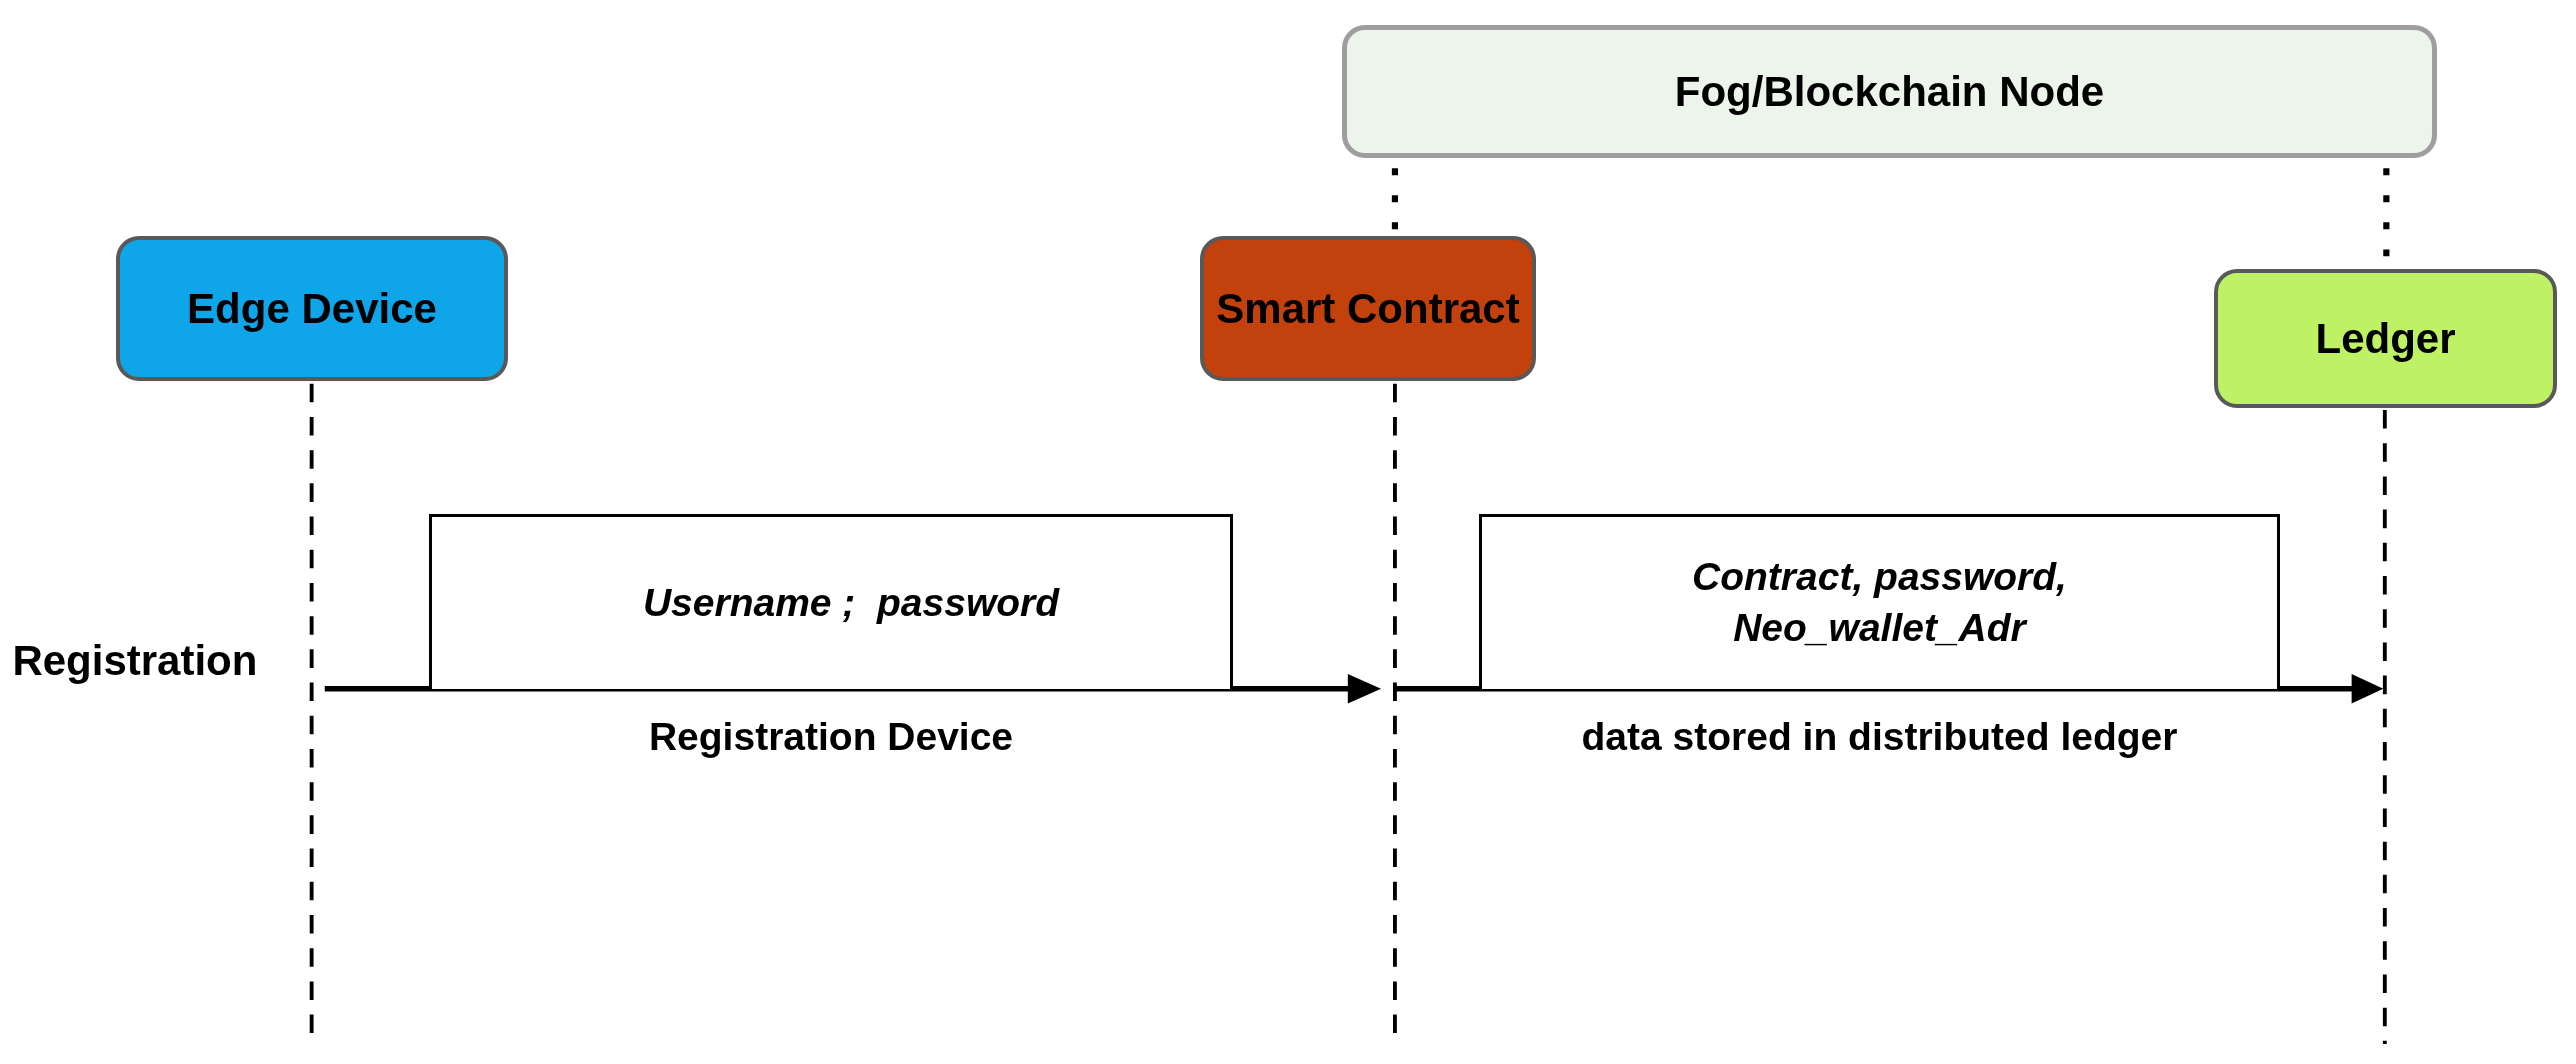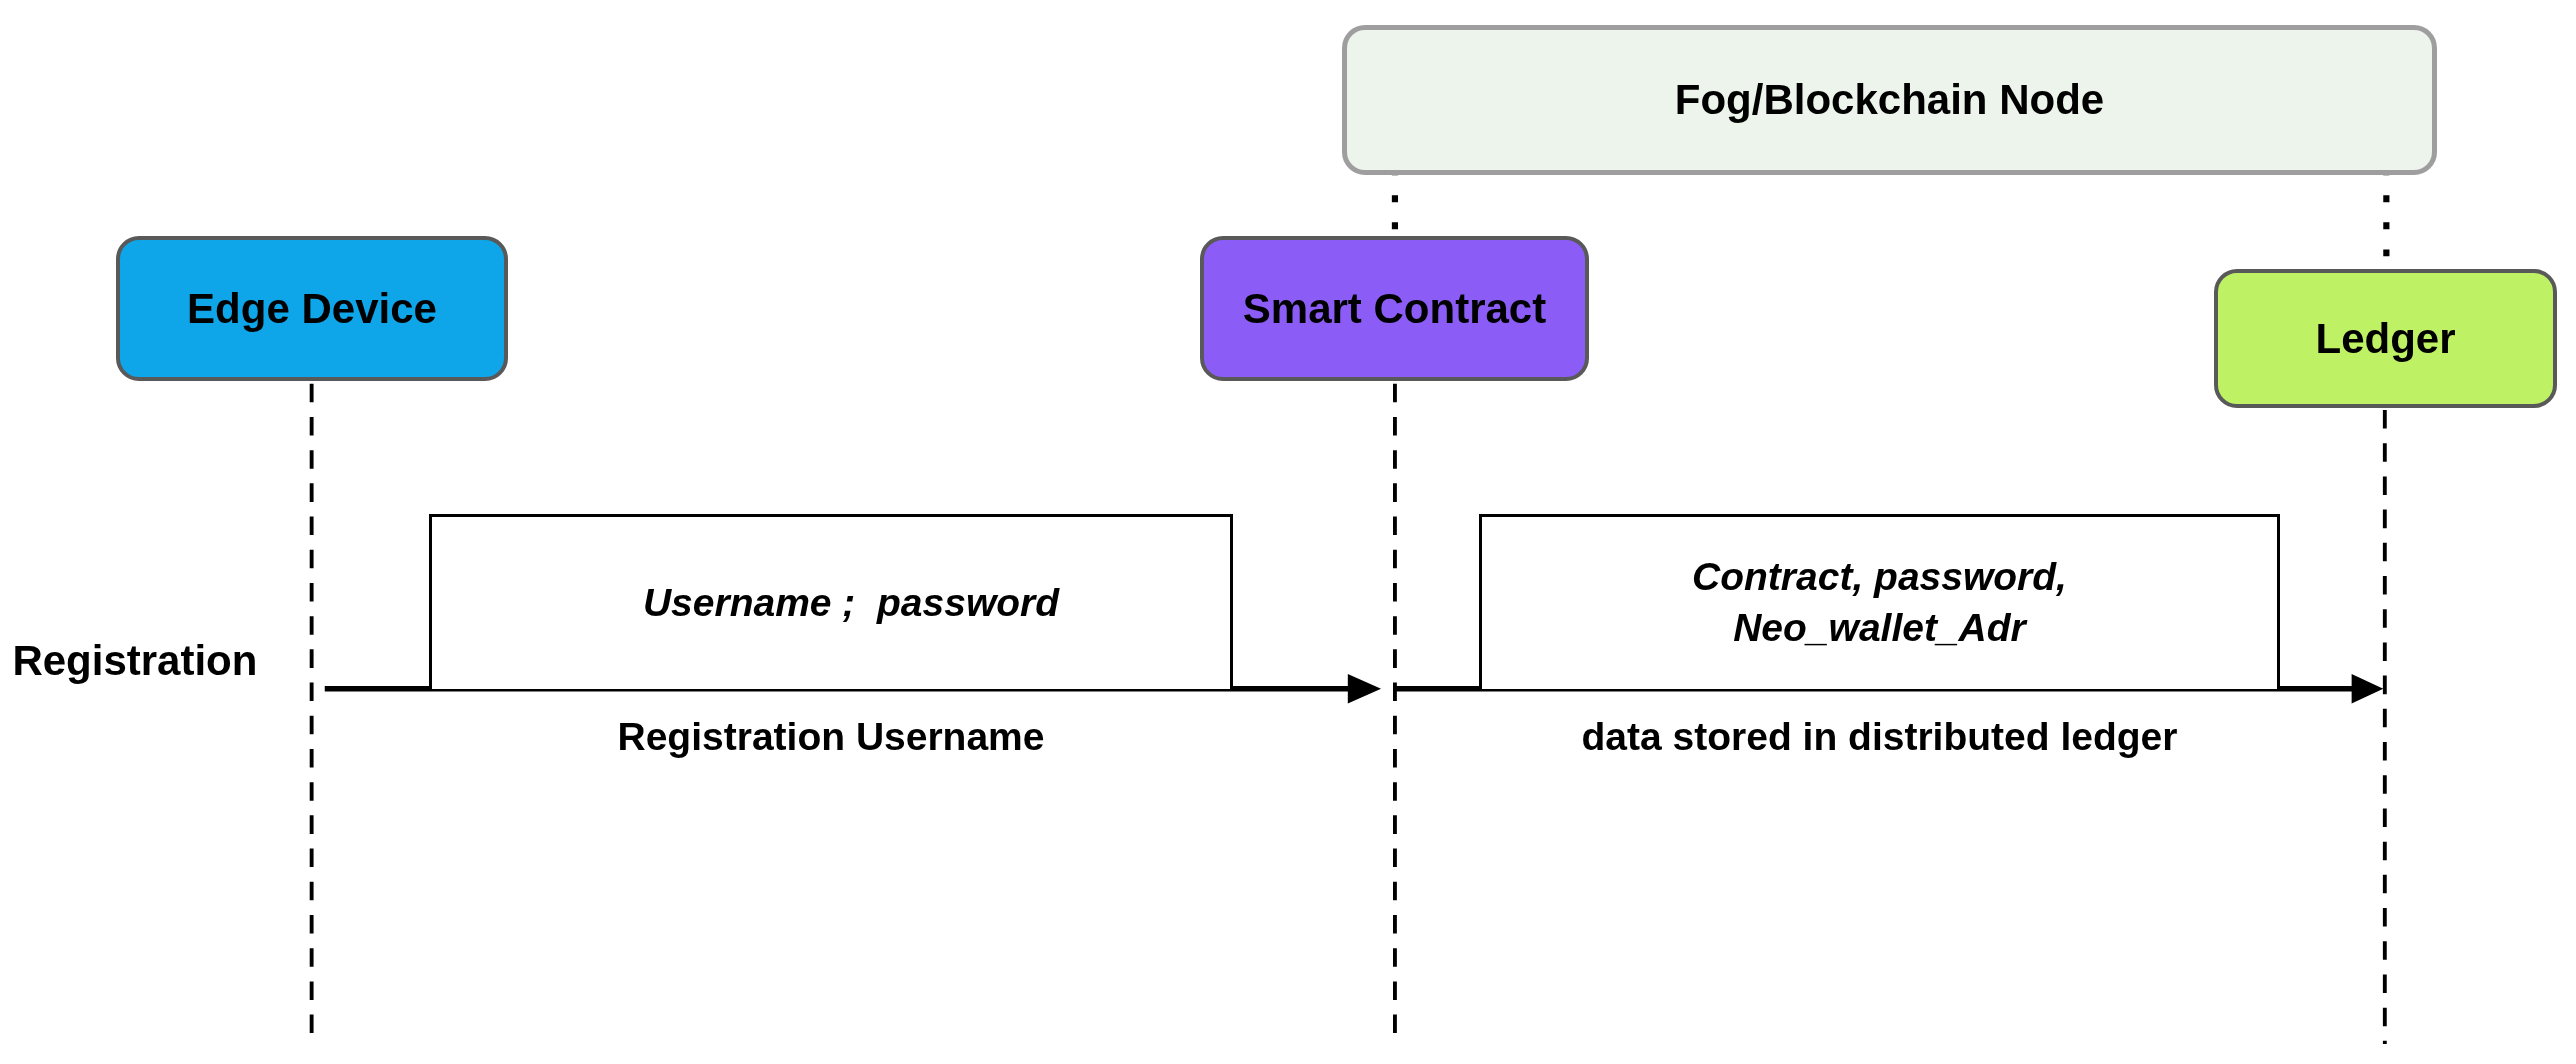--- a/index.html
+++ b/index.html
@@ -31,34 +31,34 @@
     text-align: center;
   }
   .actor-label {
     font-size: 42px;
     font-weight: bold;
     color: #000000;
     white-space: pre;
   }
   .actor-fog {
     left: 1342px; top: 25px;
-    width: 1095px; height: 150px;
+    width: 1095px; height: 133px;
     background: #edf4ec;
     border: 5.4px solid #9e9e9e;
   }
   .actor-edge {
     left: 116px; top: 236px;
     width: 392px; height: 145px;
     background: #0ea5e9;
     border: 4.6px solid #595959;
   }
   .actor-smart {
     left: 1200px; top: 236px;
-    width: 389px; height: 145px;
-    background: #8b5cf6;
+    width: 336px; height: 145px;
+    background: #c2410c;
     border: 4.6px solid #595959;
   }
   .actor-ledger {
     left: 2214px; top: 269px;
     width: 343px; height: 139px;
     background: #bef264;
     border: 4.6px solid #595959;
   }
   .msg-box {
     position: absolute;
@@ -140,17 +140,17 @@
   <div class="phase-label">Registration</div>
 
   <div class="msg-box msg-box-1">
     <div class="payload-line">Username ;  password</div>
   </div>
   <div class="msg-box msg-box-2">
     <div class="payload-line">Contract, password,</div>
     <div class="payload-line">Neo_wallet_Adr</div>
   </div>
 
-  <div class="caption caption-1">Registration Username</div>
+  <div class="caption caption-1">Registration Device</div>
   <div class="caption caption-2">data stored in distributed ledger</div>
 
 </div>
 
 
 </body></html>

